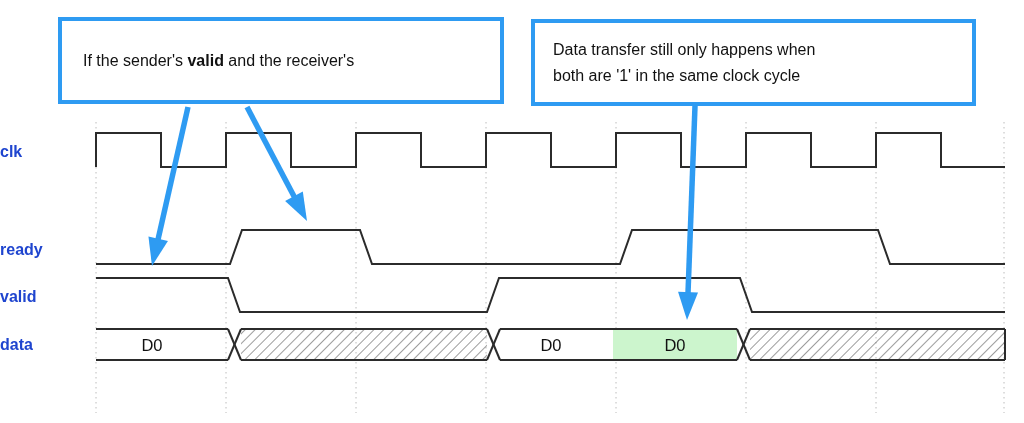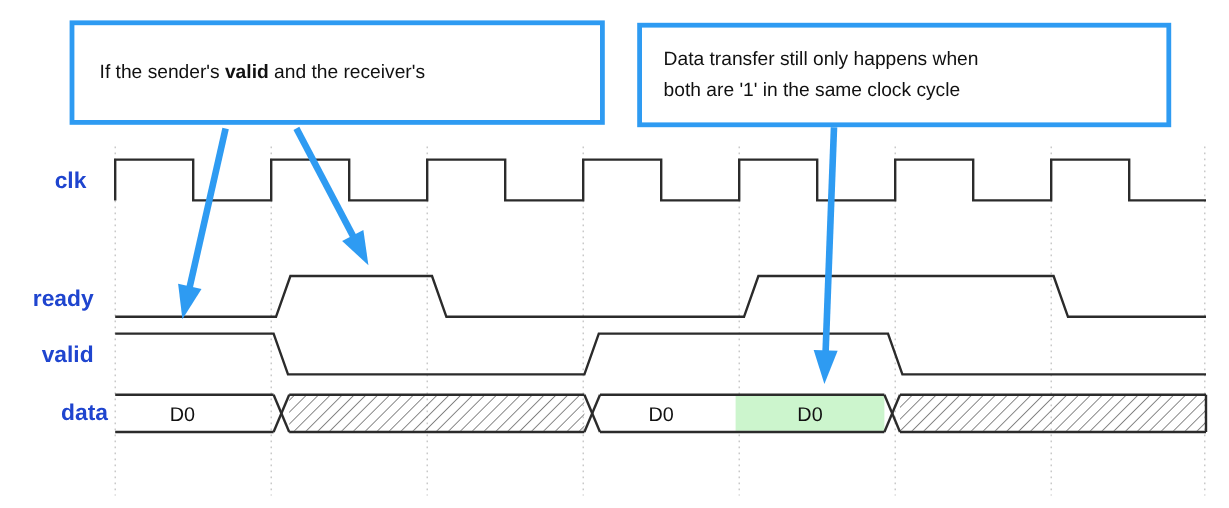--- a/index.html
+++ b/index.html
@@ -7,26 +7,26 @@
        font-family:"Liberation Sans","DejaVu Sans",sans-serif;}
   #stage{position:relative;width:1024px;height:423px;}
   #wave-svg{position:absolute;left:0;top:0;}
   .callout{position:absolute;box-sizing:border-box;border:4px solid #2e9bf2;
            background:#fff;display:flex;flex-direction:column;justify-content:center;
            font-size:16px;line-height:26px;color:#111;}
   .callout .cl-line{white-space:nowrap;}
   .callout .b{font-weight:bold;}
   #callout-1{left:58px;top:17px;width:446px;height:87px;padding-left:21px;}
   #callout-2{left:531px;top:19px;width:445px;height:87px;padding-left:18px;}
-  .sig-label{position:absolute;left:0;text-align:right;font-size:19px;line-height:24px;
+  .sig-label{position:absolute;left:0;text-align:left;font-size:16px;line-height:24px;
              font-weight:bold;color:#1f45cf;}
   #lbl-clk{width:72px;top:140px;}
   #lbl-ready{width:78px;top:238px;}
   #lbl-valid{width:78px;top:285px;}
-  #lbl-data{width:78px;top:333px;margin-left:12px;}
+  #lbl-data{width:78px;top:333px;}
 </style>
 </head>
 <body>
 
 <div id="stage">
 
   <svg id="wave-svg" width="1024" height="423" viewBox="0 0 1024 423">
     <defs>
       <pattern id="hatch" width="7" height="7" patternUnits="userSpaceOnUse" patternTransform="rotate(45)">
         <line x1="0" y1="0" x2="0" y2="7" stroke="#3a3a3a" stroke-width="1"></line>

